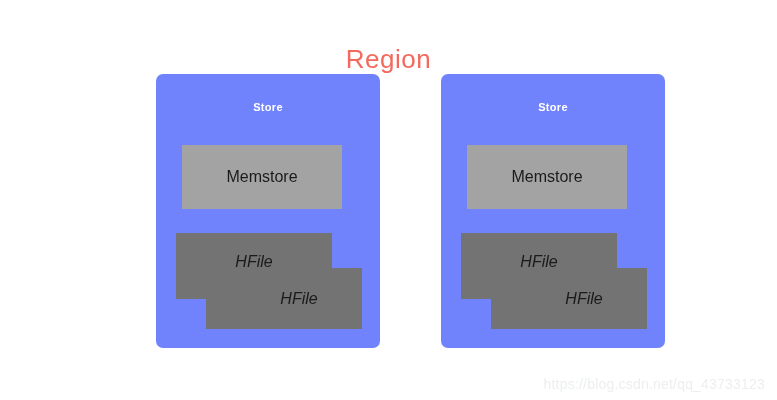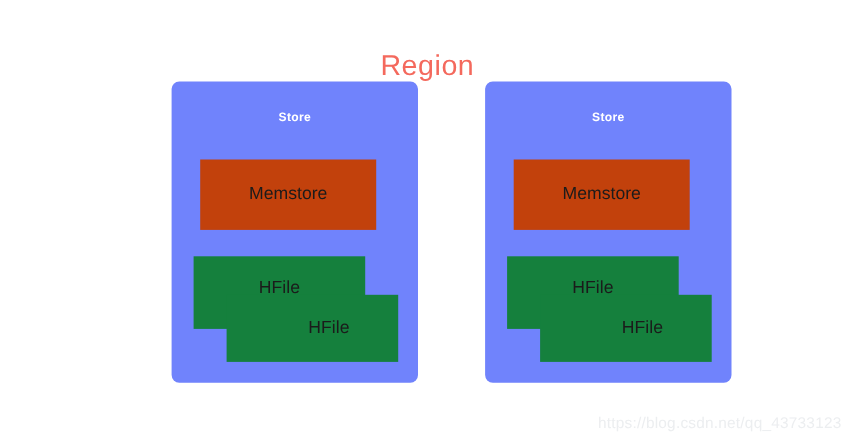--- a/index.html
+++ b/index.html
@@ -53,40 +53,41 @@
     line-height: 18px;
   }
 
   
   .memstore-box {
     position: absolute;
     left: 26px;
     top: 71px;
     width: 160px;
     height: 64px;
-    background: #c2410c;
+    background: #a3a3a3;
   }
   .memstore-label {
     position: absolute;
     left: 0;
     top: 0;
     width: 100%;
     height: 100%;
     display: flex;
     align-items: center;
     justify-content: center;
     color: #1b1b1b;
     font-size: 16px;
     font-weight: 400;
   }
 
   
   .hfile-box {
     position: absolute;
-    background: #15803d;
+    background: #737373;
+    font-style: italic;
   }
   .hfile-box.back {
     left: 20px;
     top: 159px;
     width: 156px;
     height: 66px;
     z-index: 1;
   }
   .hfile-box.front {
     left: 50px;

